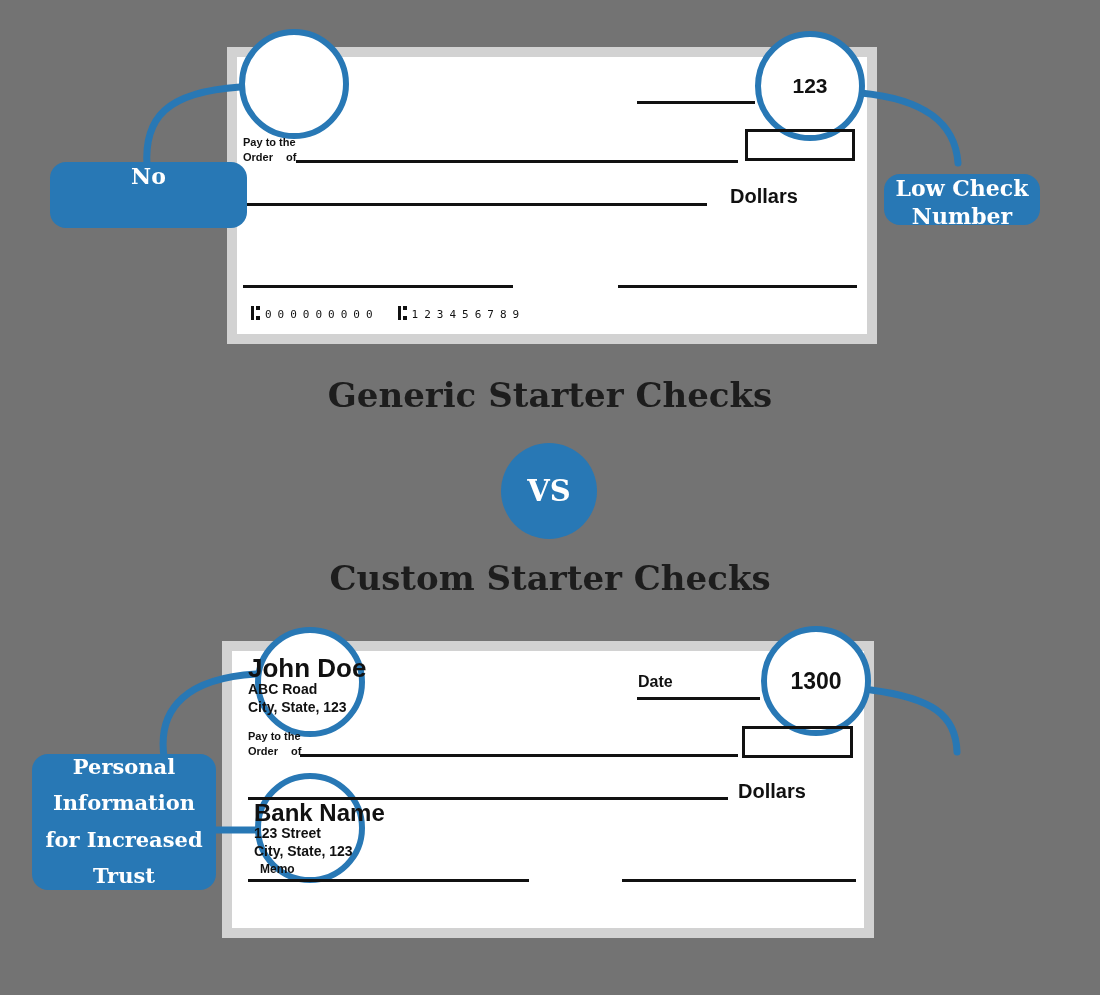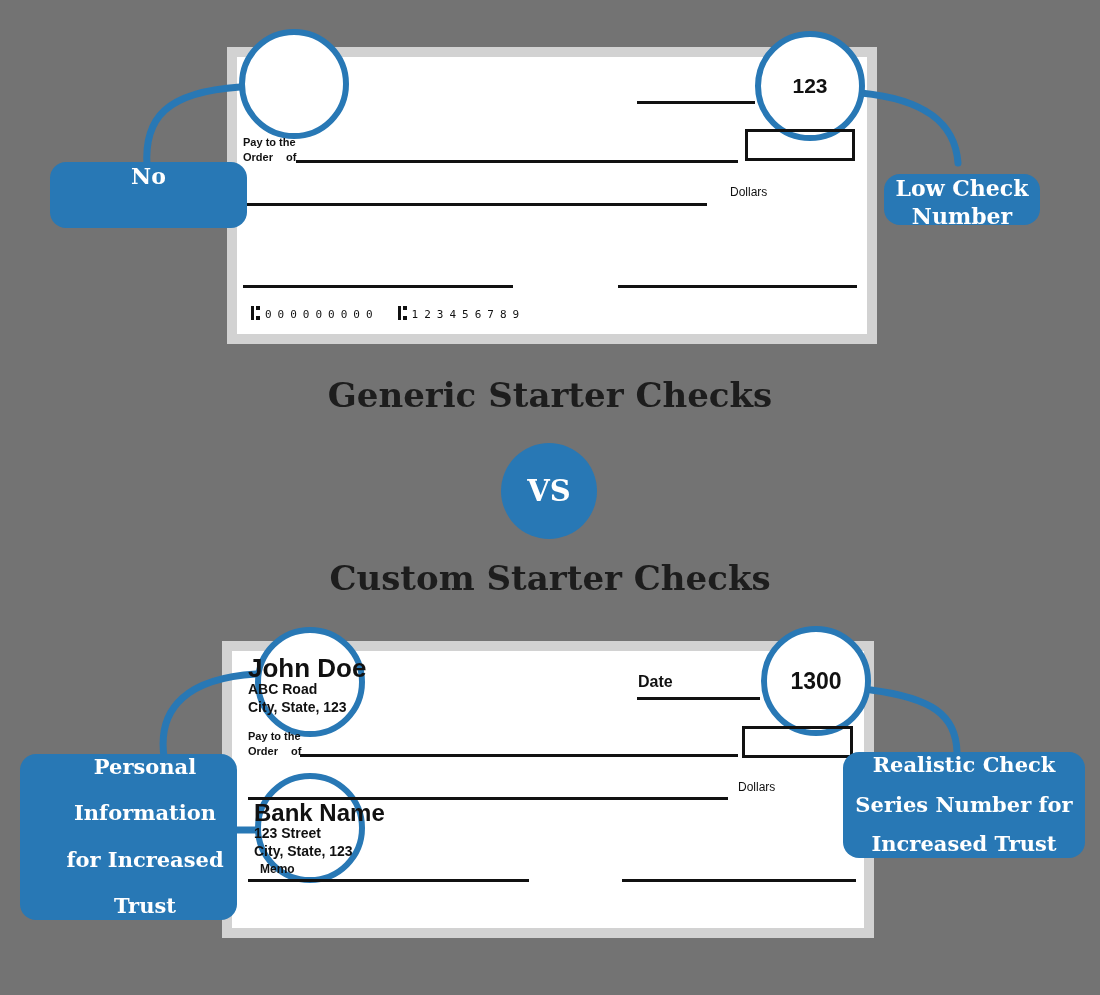--- a/index.html
+++ b/index.html
@@ -26,21 +26,21 @@
     background:#ffffff;border:6px solid var(--accent);box-sizing:border-box;z-index:3;
     display:flex;align-items:center;justify-content:center;
   }
   .hl-circle .num{font-weight:bold;color:var(--ink);}
   
   .chk{position:absolute;z-index:4;}
   .line{position:absolute;height:3px;background:var(--ink);z-index:4;}
   .paypair{font-size:11px;font-weight:bold;line-height:1.4;}
   .paypair .l2{word-spacing:10px;}
   .amount-box{position:absolute;border:3px solid var(--ink);box-sizing:border-box;z-index:4;background:transparent;}
-  .dollars{font-size:12px;font-weight:normal;}
+  .dollars{font-size:20px;font-weight:bold;}
   .payor-name{font-size:26px;font-weight:bold;line-height:1.0;}
   .bank-name{font-size:24px;font-weight:bold;line-height:1.0;}
   .addr{font-size:14px;font-weight:bold;line-height:1.25;}
   .small-label{font-size:16px;font-weight:bold;}
   .memo-label{font-size:12px;font-weight:bold;}
   .num-123{font-size:21px;}
   .num-1300{font-size:23px;}
   
   .micr{font-family:"DejaVu Sans Mono",monospace;font-size:11px;letter-spacing:6px;white-space:nowrap;}
   .micr-seg{display:inline;}
@@ -152,25 +152,20 @@
 
   <div class="chk" style="left:254px;top:801px;">
     <div class="bank-name">Bank Name</div>
     <div class="addr">123 Street</div>
     <div class="addr">City, State, 123</div>
   </div>
   <div class="chk memo-label" style="left:248px;top:862px;padding-left:12px;">Memo</div>
   <div class="line" style="left:248px;top:879px;width:281px;"></div>
   <div class="line" style="left:622px;top:879px;width:234px;"></div>
 
-  <div class="callout callout-left-bottom" style="left:20px;top:754px;width:184px;height:166px;padding-left:33px;">
+  <div class="callout callout-left-bottom" style="left:32px;top:754px;width:184px;height:136px;">
     <div class="cl">Personal</div>
     <div class="cl">Information</div>
     <div class="cl">for Increased</div>
     <div class="cl">Trust</div>
   </div>
-  <div class="callout callout-right-bottom" style="left:843px;top:752px;width:242px;height:106px;">
-    <div class="cl">Realistic Check</div>
-    <div class="cl">Series Number for</div>
-    <div class="cl">Increased Trust</div>
-  </div>
 
 </div>
 
 </body></html>

